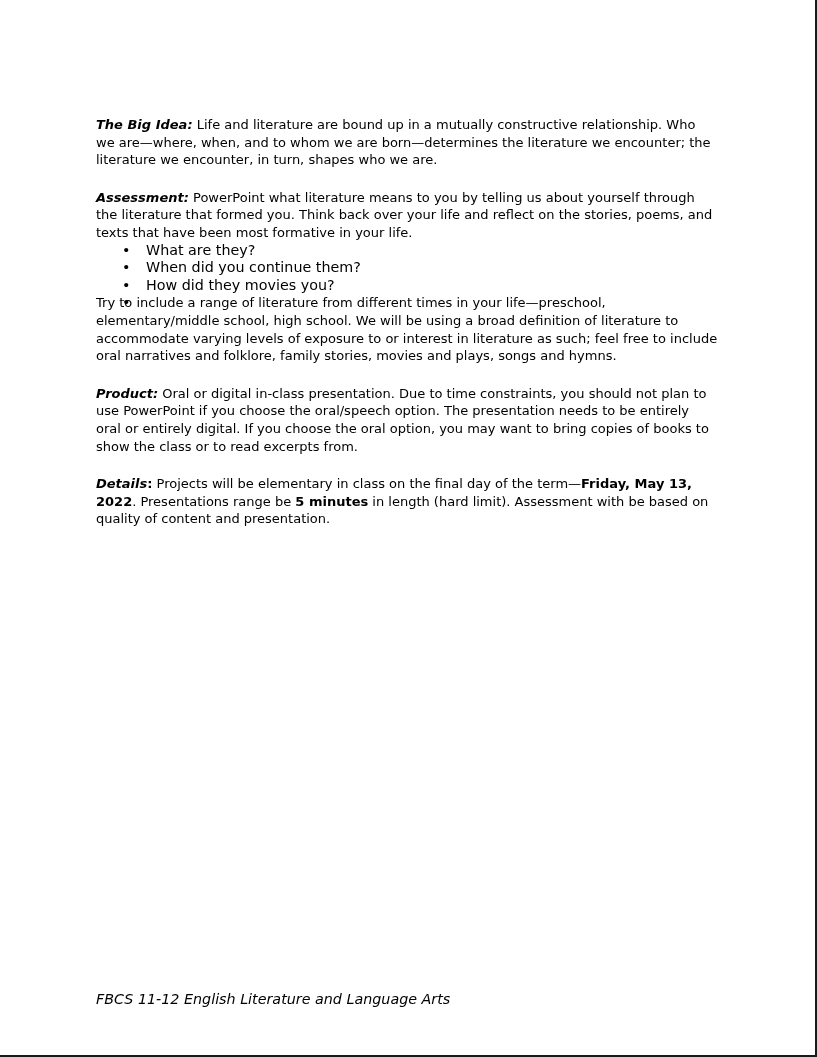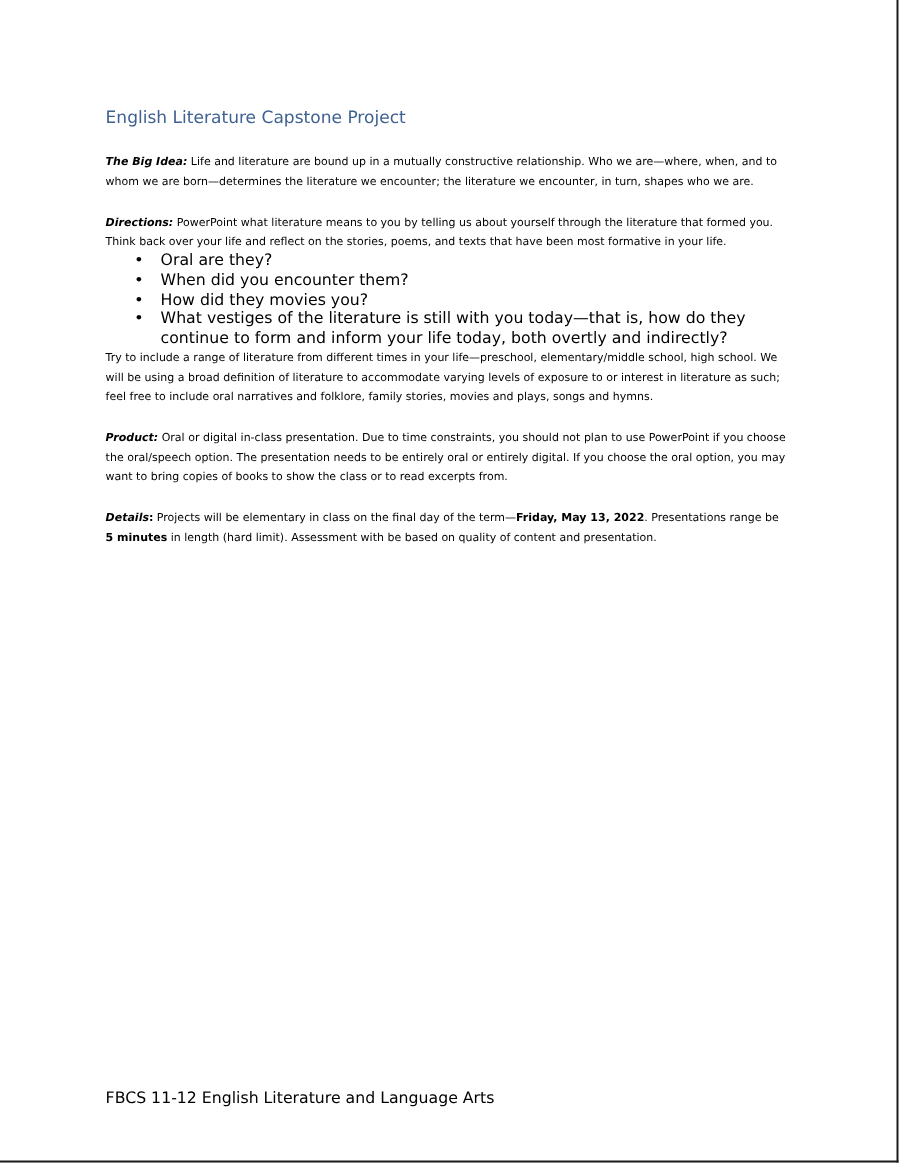--- a/index.html
+++ b/index.html
@@ -31,21 +31,21 @@
     color: #3f6191;
     font-size: 15.5px;
     line-height: 23px;
     white-space: nowrap;
   }
   .doc-subtitle {
     font-style: italic;
   }
   .para {
     color: #000000;
-    font-size: 10px;
+    font-size: 13px;
     line-height: 17.6px;
     text-align: left;
     margin: 0;
   }
   .spacer {
     height: 20px;
   }
   .lead {
     font-weight: bold;
     font-style: italic;
@@ -78,44 +78,44 @@
     line-height: 17.6px;
   }
   .footer {
     position: absolute;
     left: 96px;
     top: 991px;
     color: #000000;
     font-size: 14.3px;
     line-height: 17.6px;
     white-space: nowrap;
+    font-style: italic;
   }
 </style>
 </head>
 <body>
 
 <div class="page">
 
   <div class="content">
 
-    <div class="doc-title">English Literature Capstone Project</div>
 
     <div class="spacer"></div>
 
     <p class="para"><span class="lead">The Big Idea:</span><span> Life and literature are bound up in a mutually constructive relationship. Who we are—where, when, and to whom we are born—determines the literature we encounter; the literature we encounter, in turn, shapes who we are.</span></p>
 
     <div class="spacer"></div>
 
-    <p class="para"><span class="lead">Directions:</span><span> PowerPoint what literature means to you by telling us about yourself through the literature that formed you. Think back over your life and reflect on the stories, poems, and texts that have been most formative in your life.</span></p>
+    <p class="para"><span class="lead">Assessment:</span><span> PowerPoint what literature means to you by telling us about yourself through the literature that formed you. Think back over your life and reflect on the stories, poems, and texts that have been most formative in your life.</span></p>
 
     <ul class="bullets">
-      <li><span class="bullet-glyph">•</span><span>Oral are they?</span></li>
-      <li><span class="bullet-glyph">•</span><span>When did you encounter them?</span></li>
+      <li><span class="bullet-glyph">•</span><span>What are they?</span></li>
+      <li><span class="bullet-glyph">•</span><span>When did you continue them?</span></li>
       <li><span class="bullet-glyph">•</span><span>How did they movies you?</span></li>
-      <li><span class="bullet-glyph">•</span><span>What vestiges of the literature is still with you today—that is, how do they continue to form and inform your life today, both overtly and indirectly?</span></li>
+      <li><span class="bullet-glyph">•</span></li>
     </ul>
 
     <p class="para">Try to include a range of literature from different times in your life—preschool, elementary/middle school, high school. We will be using a broad definition of literature to accommodate varying levels of exposure to or interest in literature as such; feel free to include oral narratives and folklore, family stories, movies and plays, songs and hymns.</p>
 
     <div class="spacer"></div>
 
     <p class="para"><span class="lead">Product:</span><span> Oral or digital in-class presentation. Due to time constraints, you should not plan to use PowerPoint if you choose the oral/speech option. The presentation needs to be entirely oral or entirely digital. If you choose the oral option, you may want to bring copies of books to show the class or to read excerpts from.</span></p>
 
     <div class="spacer"></div>
 

